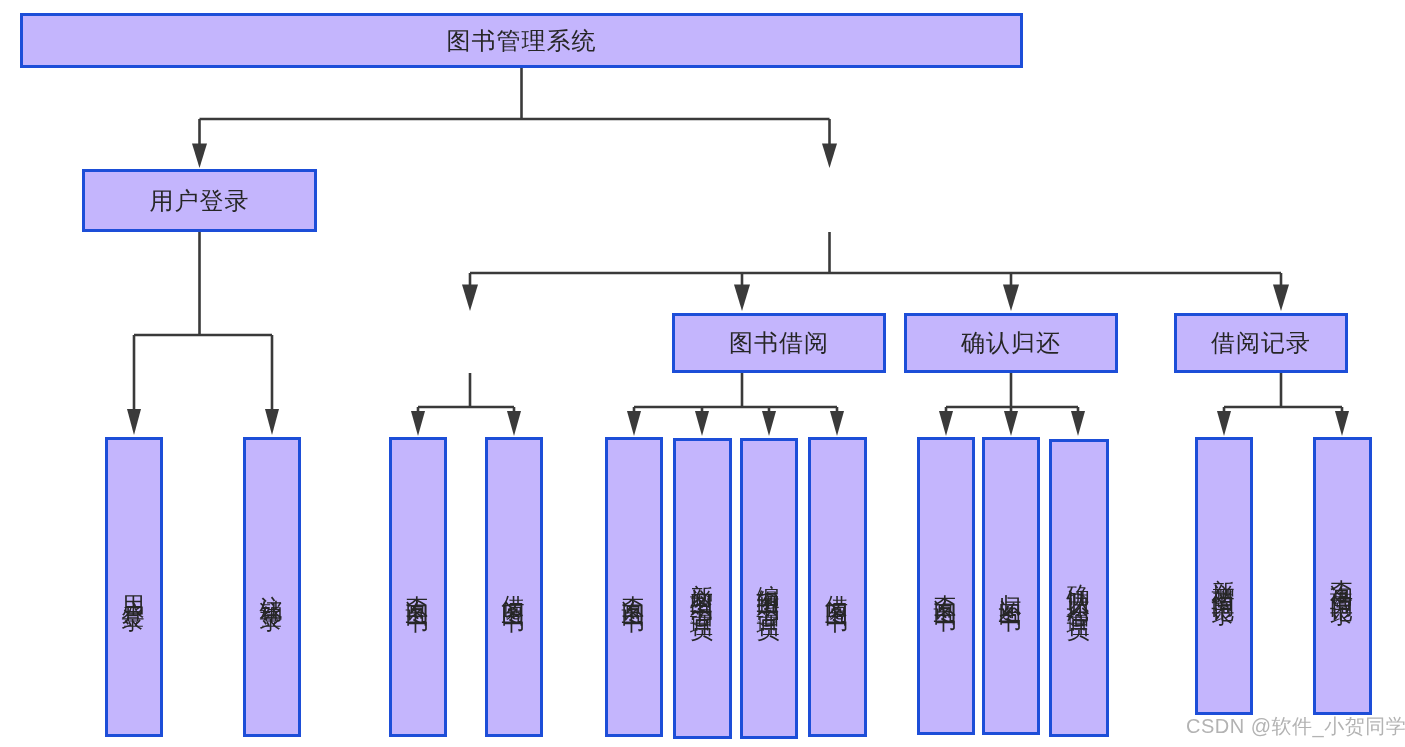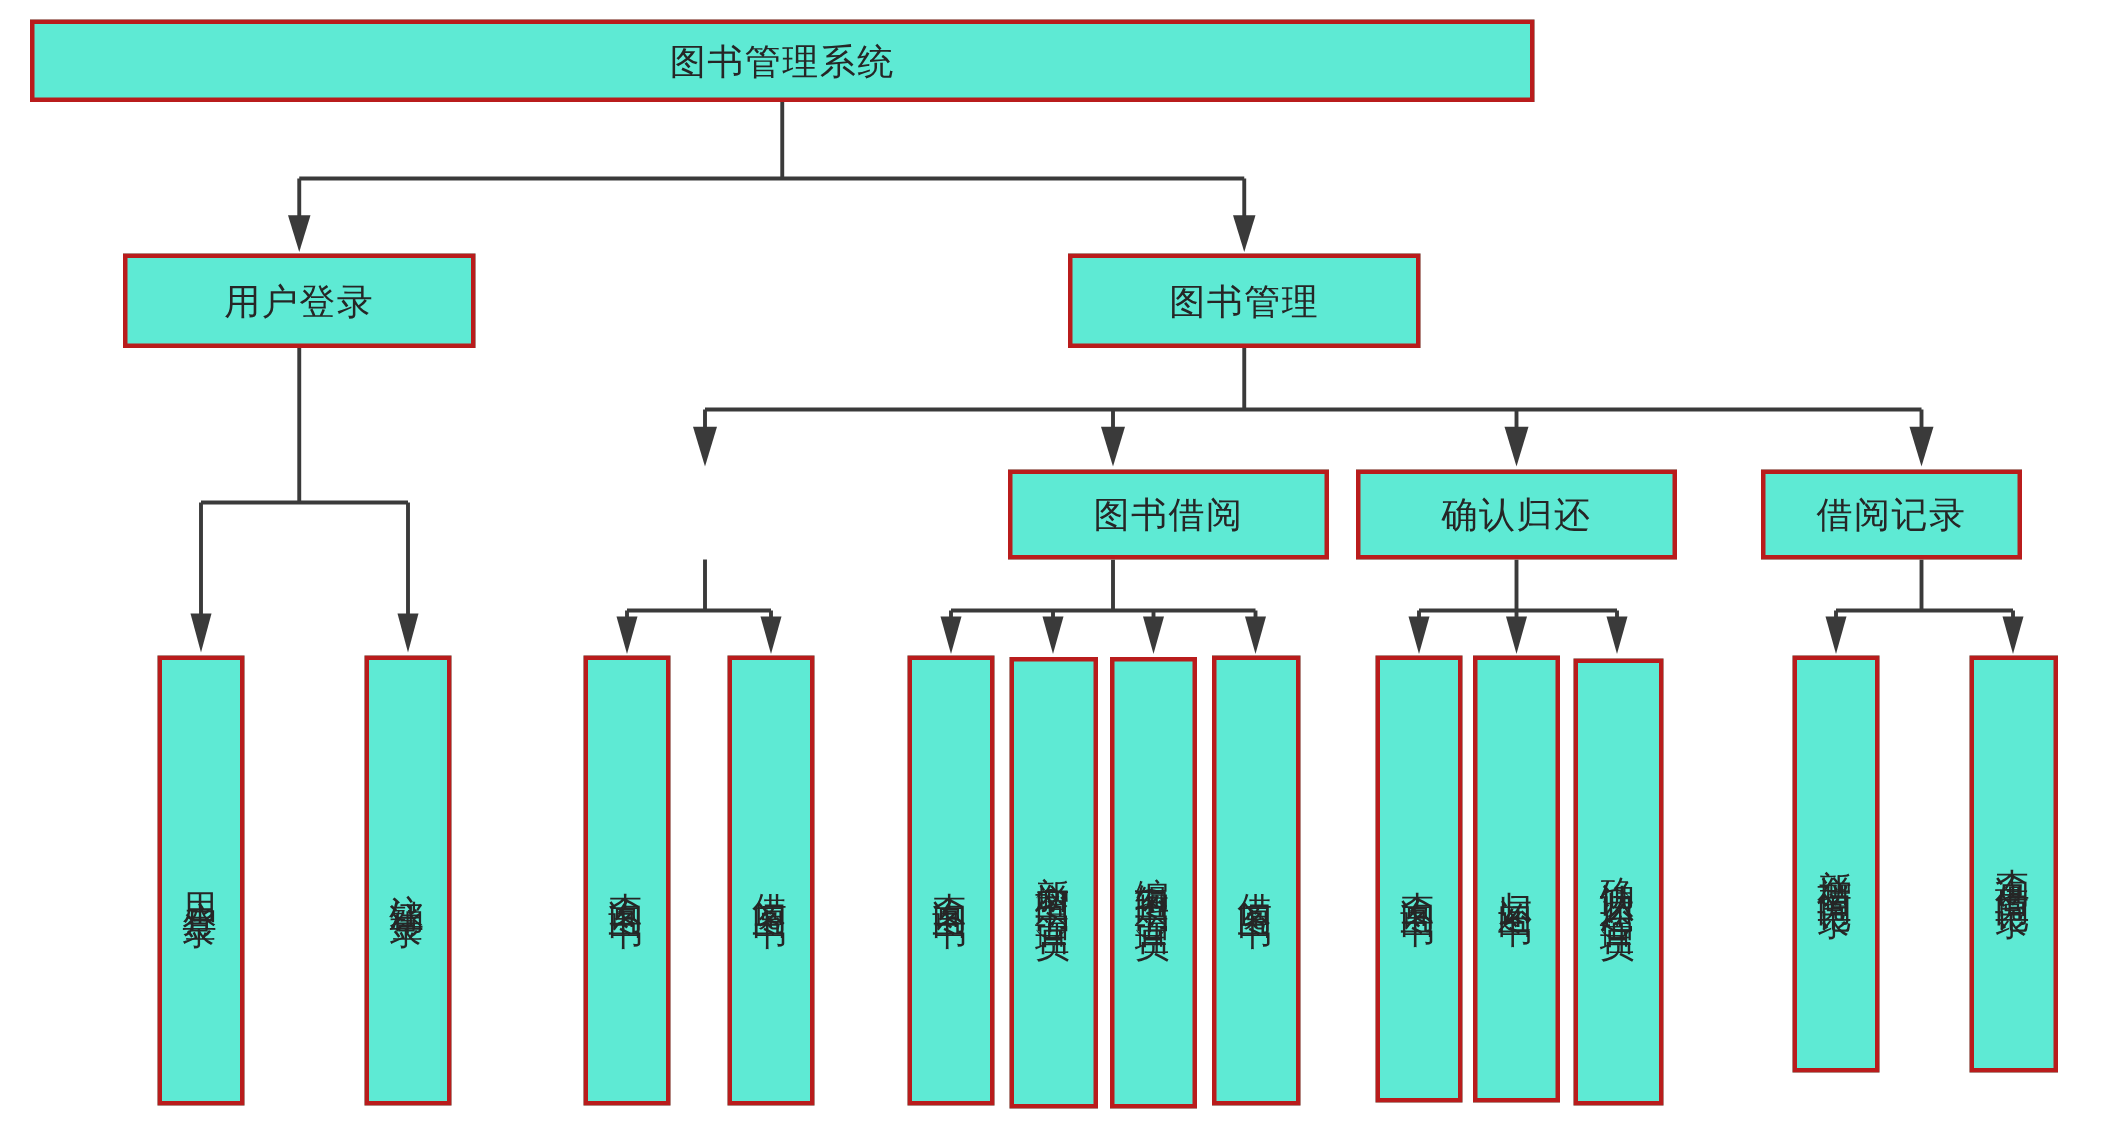--- a/index.html
+++ b/index.html
@@ -4,21 +4,21 @@
 <style>
   html,body { margin:0; padding:0; background:#ffffff; }
   .stage {
     position:relative; width:1405px; height:747px;
     background:#ffffff; overflow:hidden;
     font-family:"Liberation Sans","DejaVu Sans",sans-serif;
   }
   .connectors { position:absolute; left:0; top:0; width:1405px; height:747px; }
   .node {
     position:absolute; box-sizing:border-box;
-    background:#5eead4; border:3px solid #b91c1c;
+    background:#c4b5fd; border:3px solid #1d4ed8;
     display:flex; align-items:center; justify-content:center;
     color:#262626;
   }
   .node .label { font-size:24px; letter-spacing:1px; white-space:nowrap; }
   .node.vert .label {
     writing-mode:vertical-rl;
     font-size:23px; letter-spacing:5px; white-space:normal;
   }
   .watermark {
     position:absolute; left:1186px; top:713px;
@@ -104,23 +104,20 @@
     </g>
   </svg>
 
   <div class="node h" style="left:20px;top:13px;width:1003px;height:55px">
     <span class="label">图书管理系统</span>
   </div>
 
   <div class="node h" style="left:82px;top:169px;width:235px;height:63px">
     <span class="label">用户登录</span>
   </div>
-  <div class="node h" style="left:712px;top:169px;width:235px;height:63px">
-    <span class="label">图书管理</span>
-  </div>
 
   <div class="node h" style="left:672px;top:313px;width:214px;height:60px">
     <span class="label">图书借阅</span>
   </div>
   <div class="node h" style="left:904px;top:313px;width:214px;height:60px">
     <span class="label">确认归还</span>
   </div>
   <div class="node h" style="left:1174px;top:313px;width:174px;height:60px">
     <span class="label">借阅记录</span>
   </div>
@@ -162,14 +159,15 @@
     <span class="label">确认归还（管理员）</span>
   </div>
 
   <div class="node vert" style="left:1195px;top:437px;width:58px;height:278px">
     <span class="label">新增借阅记录</span>
   </div>
   <div class="node vert" style="left:1313px;top:437px;width:59px;height:278px">
     <span class="label">查询借阅记录</span>
   </div>
 
+  <div class="watermark">CSDN @软件_小贺同学</div>
 
 </div>
 
 </body></html>

